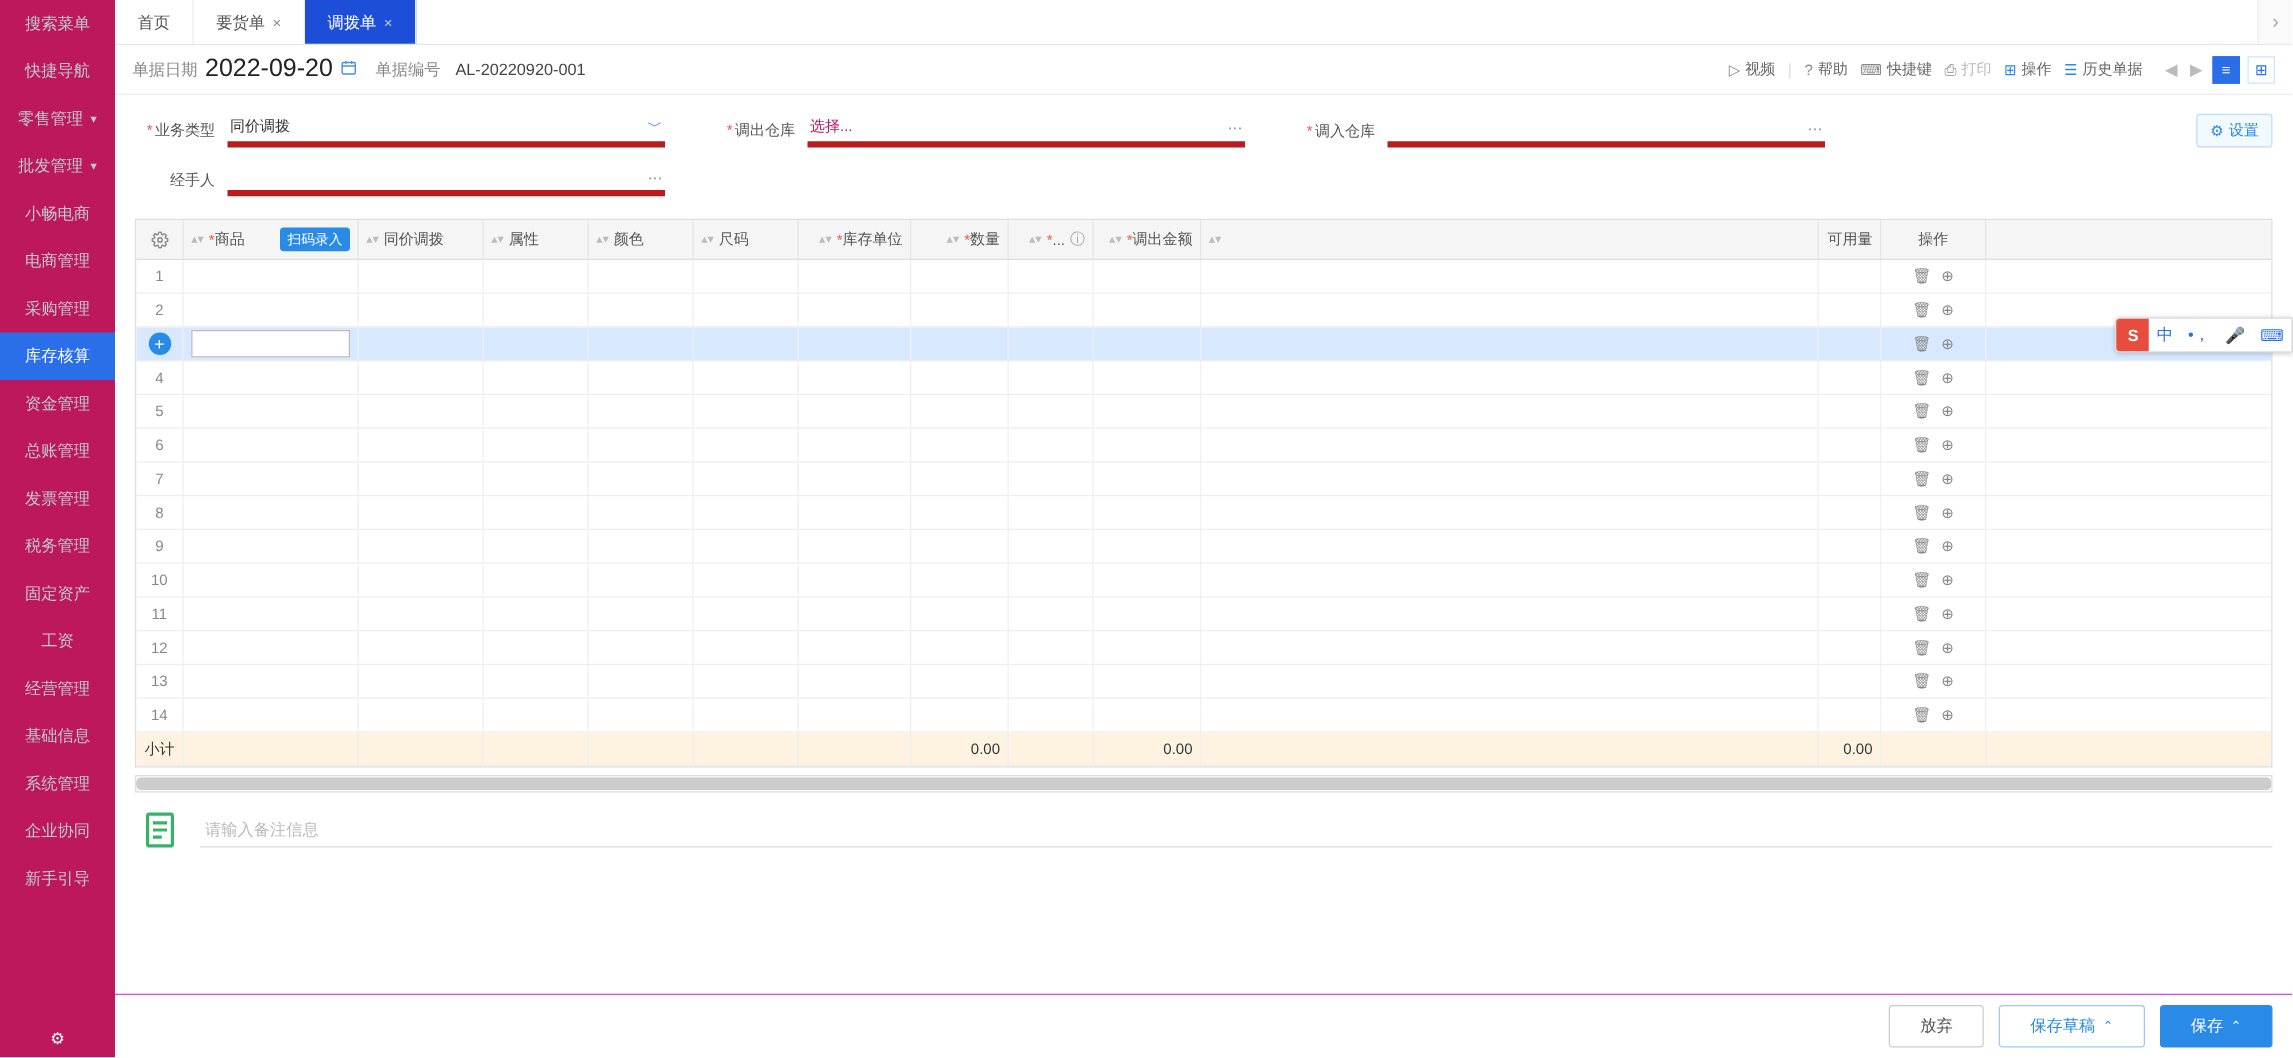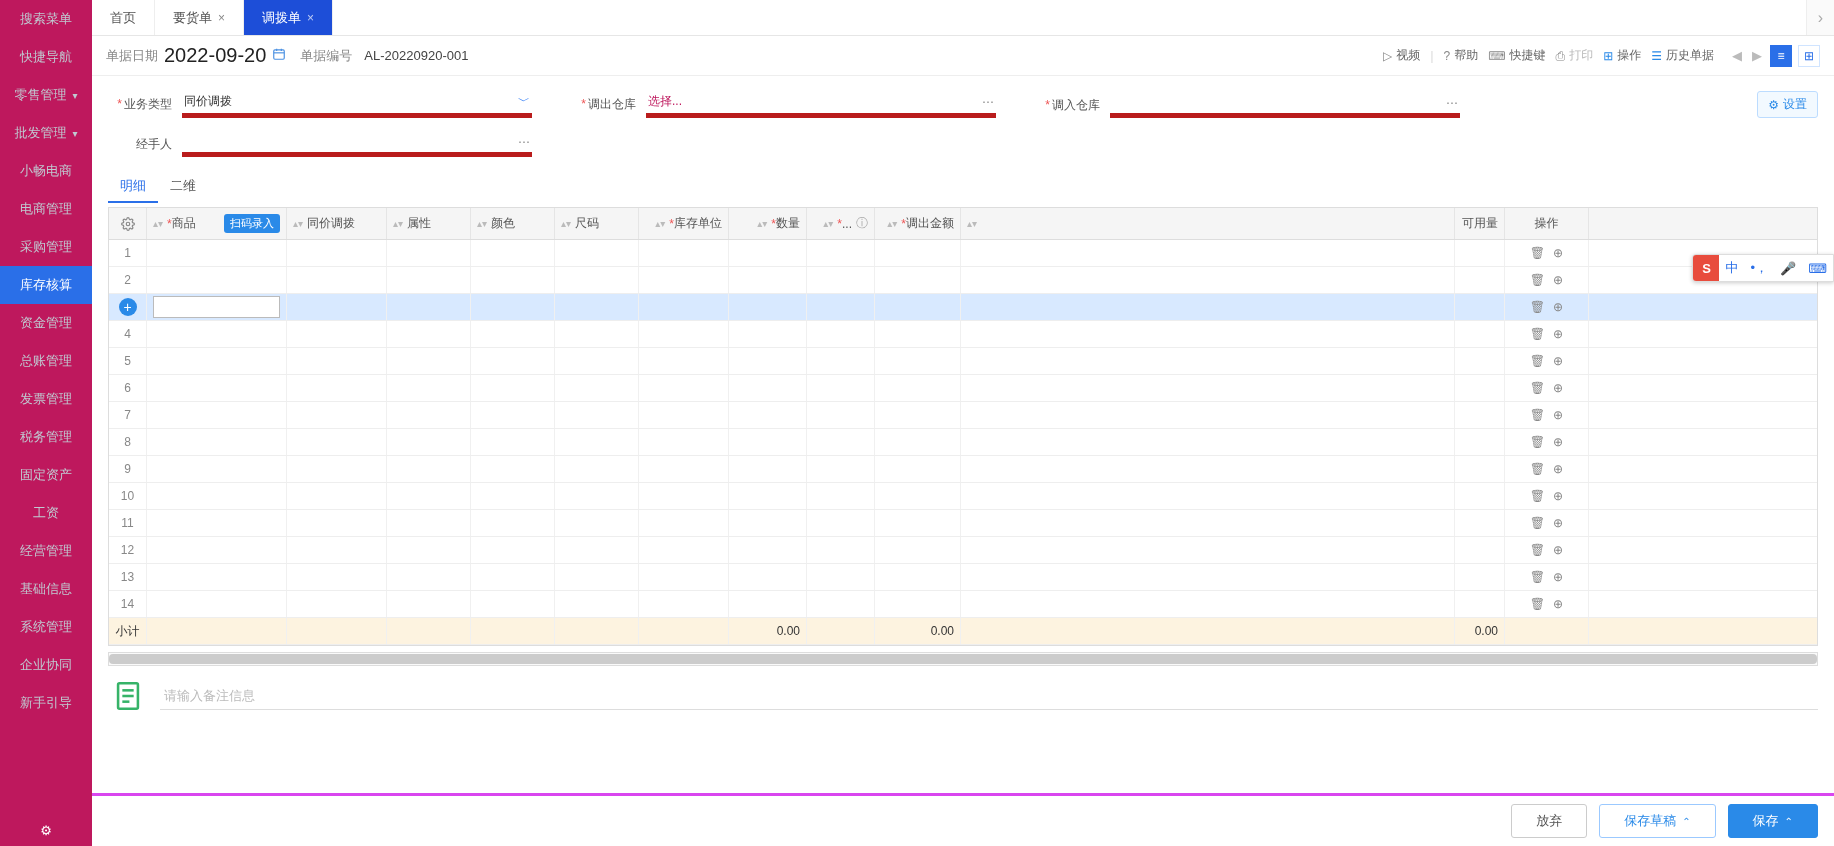--- a/index.html
+++ b/index.html
@@ -81,21 +81,21 @@
     .hscroll-thumb { position:absolute; left:0; top:1px; width:100%; height:10px; background:#ccc; border-radius:4px; cursor:pointer; }
 
     
     .notes { display:flex; align-items:center; padding: 10px 16px; gap:12px; }
     .notes-icon { width:40px; height:40px; display:flex; flex-direction:column; align-items:center; justify-content:center; cursor:pointer; }
     .notes-icon svg { stroke:#36b368; }
     .notes-input { flex:1; border:none; border-bottom:1px solid #ddd; padding:6px 4px; font-size:13px; outline:none; color:#333; }
     .notes-input::placeholder { color:#bbb; }
 
     
-    .footer { margin-top:auto; padding: 8px 16px; display:flex; justify-content:flex-end; gap:12px; border-top:3px solid #d946ef; }
+    .footer { margin-top:auto; padding: 8px 16px; display:flex; justify-content:flex-end; gap:12px; border-top:1px solid #d946ef; }
     .btn { padding: 7px 24px; font-size:13px; border-radius:3px; cursor:pointer; border:1px solid #ccc; background:#fff; color:#555; display:flex; align-items:center; gap:6px; }
     .btn.ghost-blue { border-color:#9bc9ff; color:#2a8ae8; }
     .btn.primary { background:#2a8ae8; color:#fff; border-color:#2a8ae8; }
     .btn .chev { font-size:10px; }
 
     
     .ime-float { position:absolute; right:0; top:254px; display:flex; align-items:center; background:#fff; border:1px solid #ddd; border-radius:4px 0 0 4px; box-shadow:0 1px 4px rgba(0,0,0,.2); font-size:13px; }
     .ime-logo { width:26px; height:26px; background:#e84c3d; color:#fff; display:flex; align-items:center; justify-content:center; font-weight:bold; border-radius:3px 0 0 3px; }
     .ime-item { padding:4px 6px; color:#2a6fe8; cursor:pointer; }
   </style>
@@ -265,24 +265,20 @@
       <div class="form-field">
         <span class="flabel"><span>经手人</span></span>
         <div class="fctrl">
           <span></span>
           <span class="more-icon">⋯</span>
         </div>
       </div>
     </div>
   </div>
 
-  <div class="subtabs">
-    <div class="subtab active">明细</div>
-    <div class="subtab">二维</div>
-  </div>
 
   <div class="table-wrap">
     <div class="thead">
       <div class="gear-th">
         <svg width="14" height="14" viewBox="0 0 24 24" fill="none" stroke="currentColor" stroke-width="2">
             <circle cx="12" cy="12" r="3"></circle>
             <path d="M19.4 15a1.65 1.65 0 0 0 .33 1.82l.06.06a2 2 0 1 1-2.83 2.83l-.06-.06a1.65 1.65 0 0 0-1.82-.33 1.65 1.65 0 0 0-1 1.51V21a2 2 0 1 1-4 0v-.09a1.65 1.65 0 0 0-1-1.51 1.65 1.65 0 0 0-1.82.33l-.06.06a2 2 0 1 1-2.83-2.83l.06-.06A1.65 1.65 0 0 0 4.6 15a1.65 1.65 0 0 0-1.51-1H3a2 2 0 1 1 0-4h.09A1.65 1.65 0 0 0 4.6 9a1.65 1.65 0 0 0-.33-1.82l-.06-.06a2 2 0 1 1 2.83-2.83l.06.06A1.65 1.65 0 0 0 9 4.6a1.65 1.65 0 0 0 1-1.51V3a2 2 0 1 1 4 0v.09c0 .66.4 1.26 1 1.51a1.65 1.65 0 0 0 1.82-.33l.06-.06a2 2 0 1 1 2.83 2.83l-.06.06A1.65 1.65 0 0 0 19.4 9c.26.6.86 1 1.51 1H21a2 2 0 1 1 0 4h-.09a1.65 1.65 0 0 0-1.51 1z"></path>
           </svg>
       </div>
       <div class="th c-prod">

